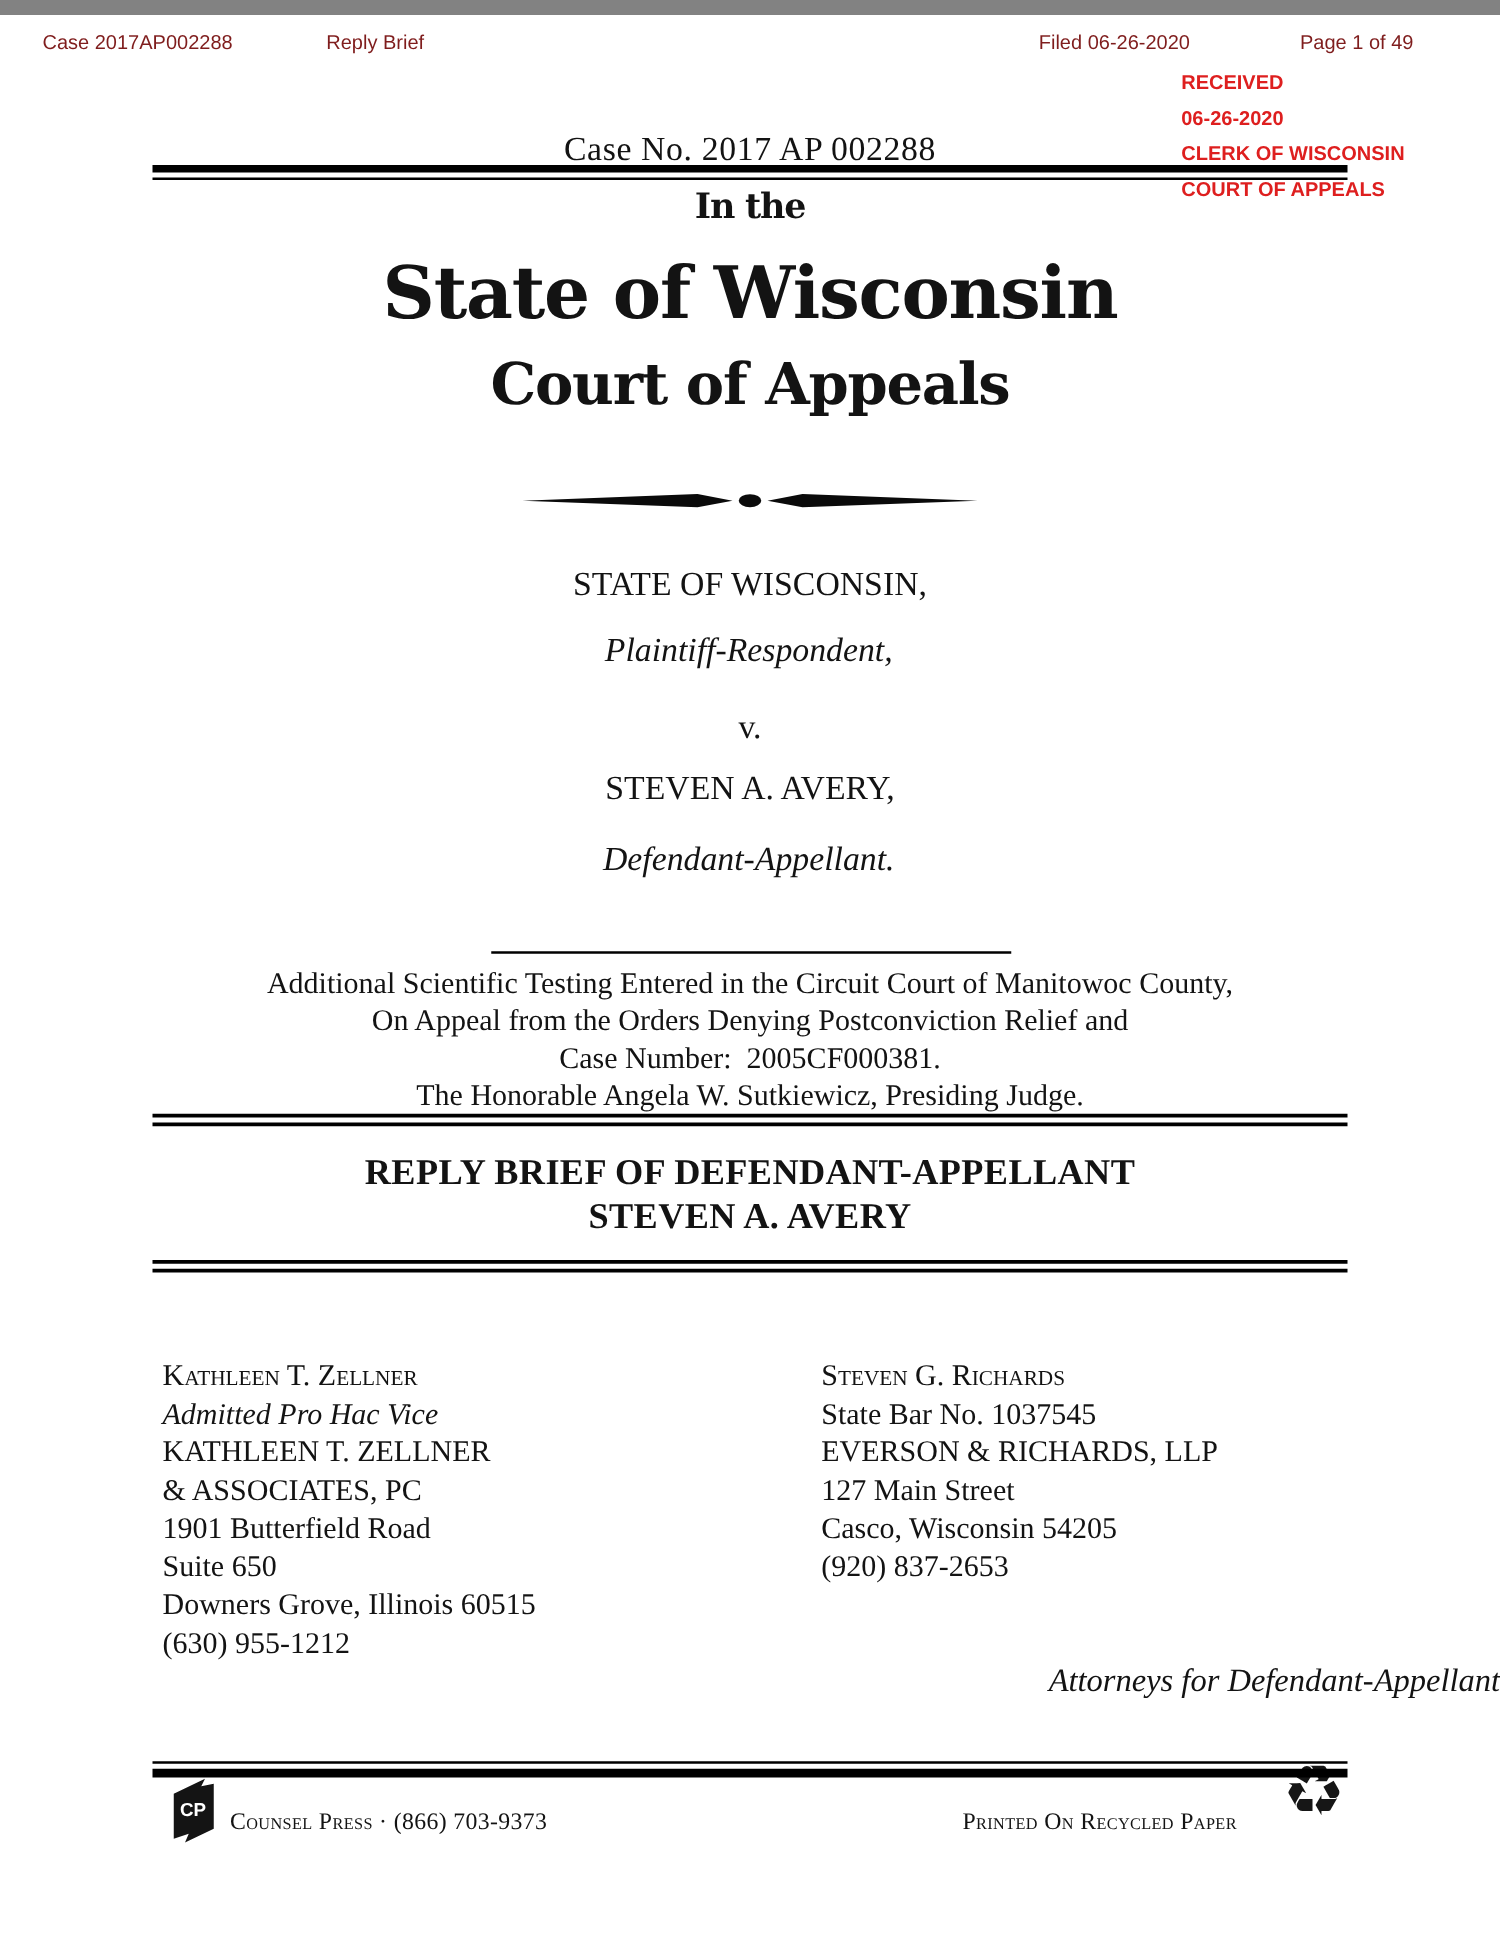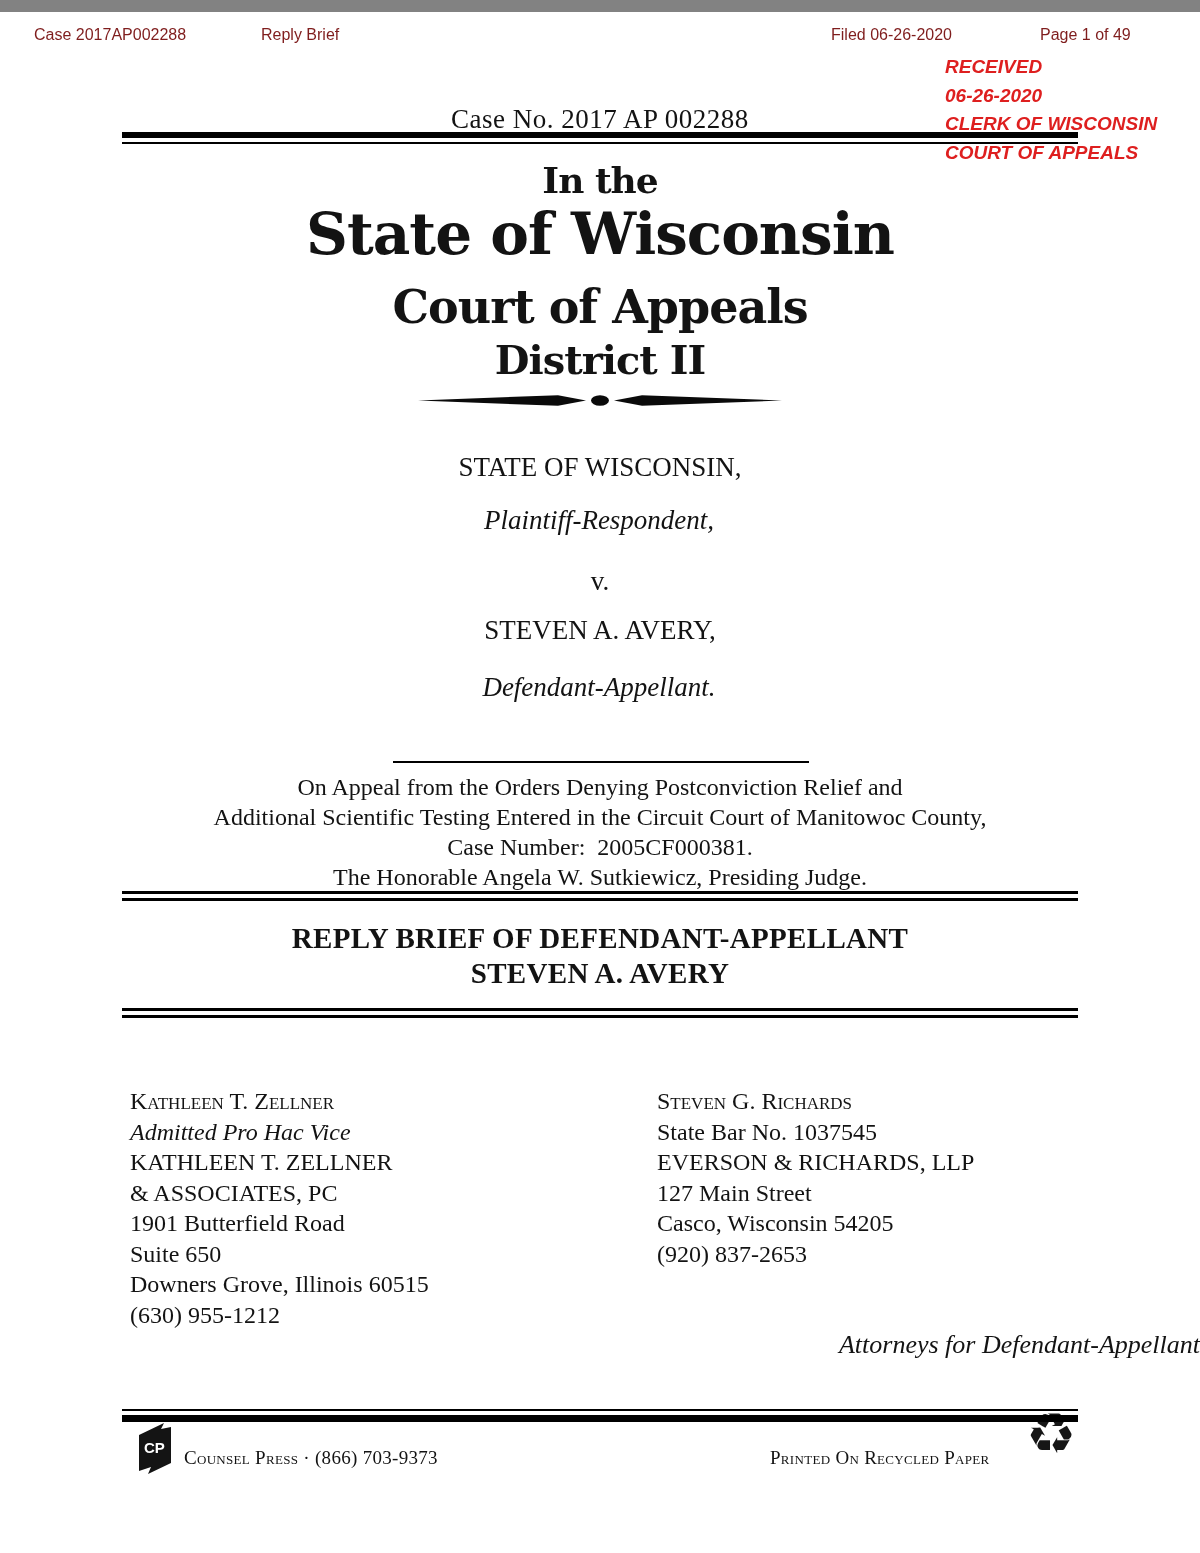--- a/index.html
+++ b/index.html
@@ -12,34 +12,34 @@
   .it{font-style:italic;}
   .b{font-weight:normal;}
   .sc{font-variant:small-caps;}
 
   
   #top-bar{left:0;top:0;width:1200px;height:12px;background:#828282;}
   .hdr{top:26px;font-size:16px;color:#7f1d1d;}
 
   
   #stamp{left:945px;top:53px;font-family:"Liberation Sans", sans-serif;
-         font-weight:bold;font-size:19px;line-height:28.5px;color:#de1f1f;z-index:6;font-style:italic;}
+         font-weight:bold;font-size:16px;line-height:28.5px;color:#de1f1f;z-index:6;}
 
   
   .rule{left:122px;width:956px;z-index:2;}
   .bar7{height:7px;background:#000;}
   .bar6{height:6px;background:#000;}
   .bar3{height:3px;background:#000;}
   .bar2{height:2px;background:#000;}
   .gap4{height:4px;}
 
   #case-no{top:104px;font-size:27px;font-weight:normal;letter-spacing:.5px;}
 
   .blackletter{font-family:"DejaVu Serif", serif;font-weight:bold;letter-spacing:-1px;}
-  #h-inthe{top:159px;font-size:36px;}
+  #h-inthe{top:148px;font-size:28px;}
   #h-state{top:200px;font-size:58px;}
   #h-court{top:280px;font-size:46px;}
   #h-district{top:336px;font-size:40px;}
   #divider{top:392px;}
 
   .cap{font-size:27px;}
   #cap-plaintiff{top:452px;}
   #cap-prole{top:505px;}
   #cap-v{top:566px;}
   #cap-defendant{top:615px;}
@@ -87,40 +87,39 @@
 
   <div class="abs rule" style="top:132px;">
     <div class="bar6"></div>
       <div class="gap4"></div>
       <div class="bar2"></div>
   </div>
 
   <div id="h-inthe" class="abs center blackletter">In the</div>
   <div id="h-state" class="abs center blackletter">State of Wisconsin</div>
   <div id="h-court" class="abs center blackletter">Court of Appeals</div>
-  <div id="h-district" class="abs center blackletter">District II</div>
 
   <div id="divider" class="abs center">
     <svg width="364" height="17" viewBox="0 0 364 17">
       <polygon points="0,8.5 140,3.2 168,8.5 140,13.8" fill="#0a0a0a"></polygon>
       <polygon points="364,8.5 224,3.2 196,8.5 224,13.8" fill="#0a0a0a"></polygon>
       <ellipse cx="182" cy="8.5" rx="9" ry="5.2" fill="#0a0a0a"></ellipse>
     </svg>
   </div>
 
   <div id="cap-plaintiff" class="abs center cap">STATE OF WISCONSIN,</div>
   <div id="cap-prole" class="abs cright cap it">Plaintiff-Respondent,</div>
   <div id="cap-v" class="abs center cap">v.</div>
   <div id="cap-defendant" class="abs center cap">STEVEN A. AVERY,</div>
   <div id="cap-drole" class="abs cright cap it">Defendant-Appellant.</div>
 
   <div id="short-line" class="abs"></div>
   <div id="appeal-block" class="abs center appeal">
+    <div>Additional Scientific Testing Entered in the Circuit Court of Manitowoc County,</div>
     <div>On Appeal from the Orders Denying Postconviction Relief and</div>
-    <div>Additional Scientific Testing Entered in the Circuit Court of Manitowoc County,</div>
     <div>Case Number:&nbsp; 2005CF000381.</div>
     <div>
       <span>The Honorable </span><span class="b">Angela W. Sutkiewicz</span><span>, Presiding Judge.</span>
     </div>
   </div>
 
   <div class="abs rule" style="top:891px;">
     <div class="bar3"></div>
       <div class="gap4"></div>
       <div class="bar3"></div>

